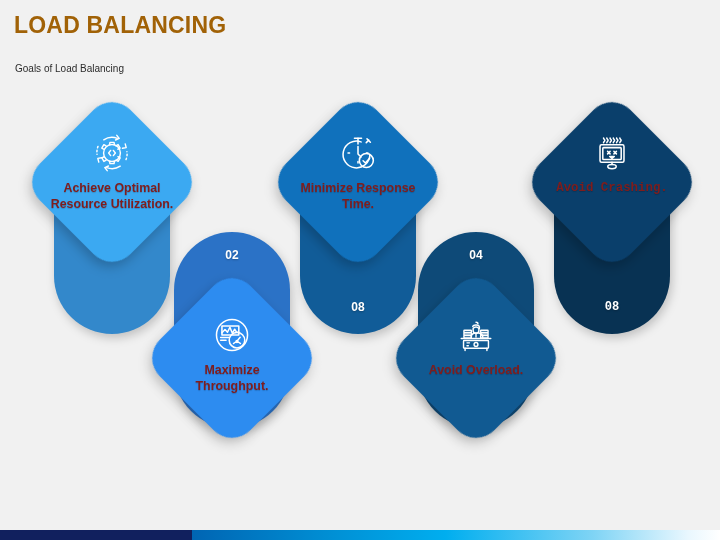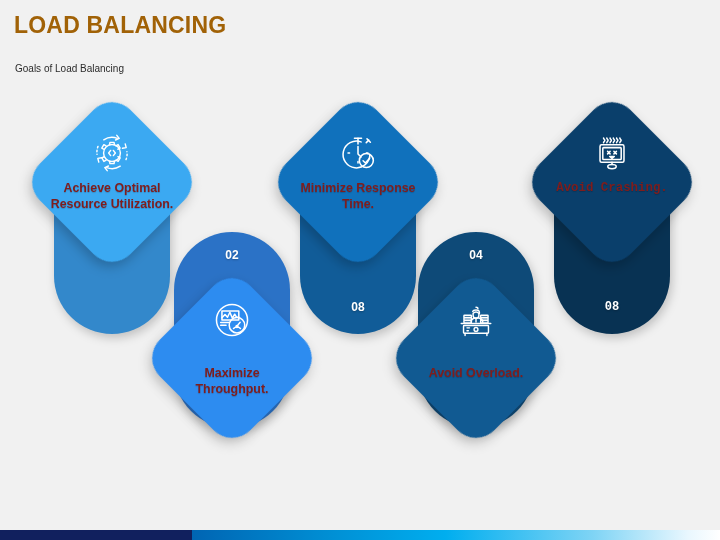--- a/index.html
+++ b/index.html
@@ -36,21 +36,21 @@
     filter:drop-shadow(2px 5px 6px rgba(0,0,0,.22));
   }
   .node.down .diamond{top:14px;}
   .node.up   .diamond{top:62px;}
   .face{
     position:absolute;left:0;width:160px;
     display:flex;flex-direction:column;align-items:center;
     pointer-events:none;
   }
   .node.down .face{top:26px;}
-  .node.up   .face{top:65px;gap:18px;}
+  .node.up   .face{top:80px;}
   .icon{width:46px;height:46px;display:block;}
   .icon svg{width:46px;height:46px;display:block;}
   .label{
     margin-top:5px;
     text-align:center;color:#7f1d1d;
     font-size:12.4px;line-height:15.5px;font-weight:600;
     width:130px;
     text-shadow:0 1px 1px rgba(0,0,0,.18);
   }
   .num{

